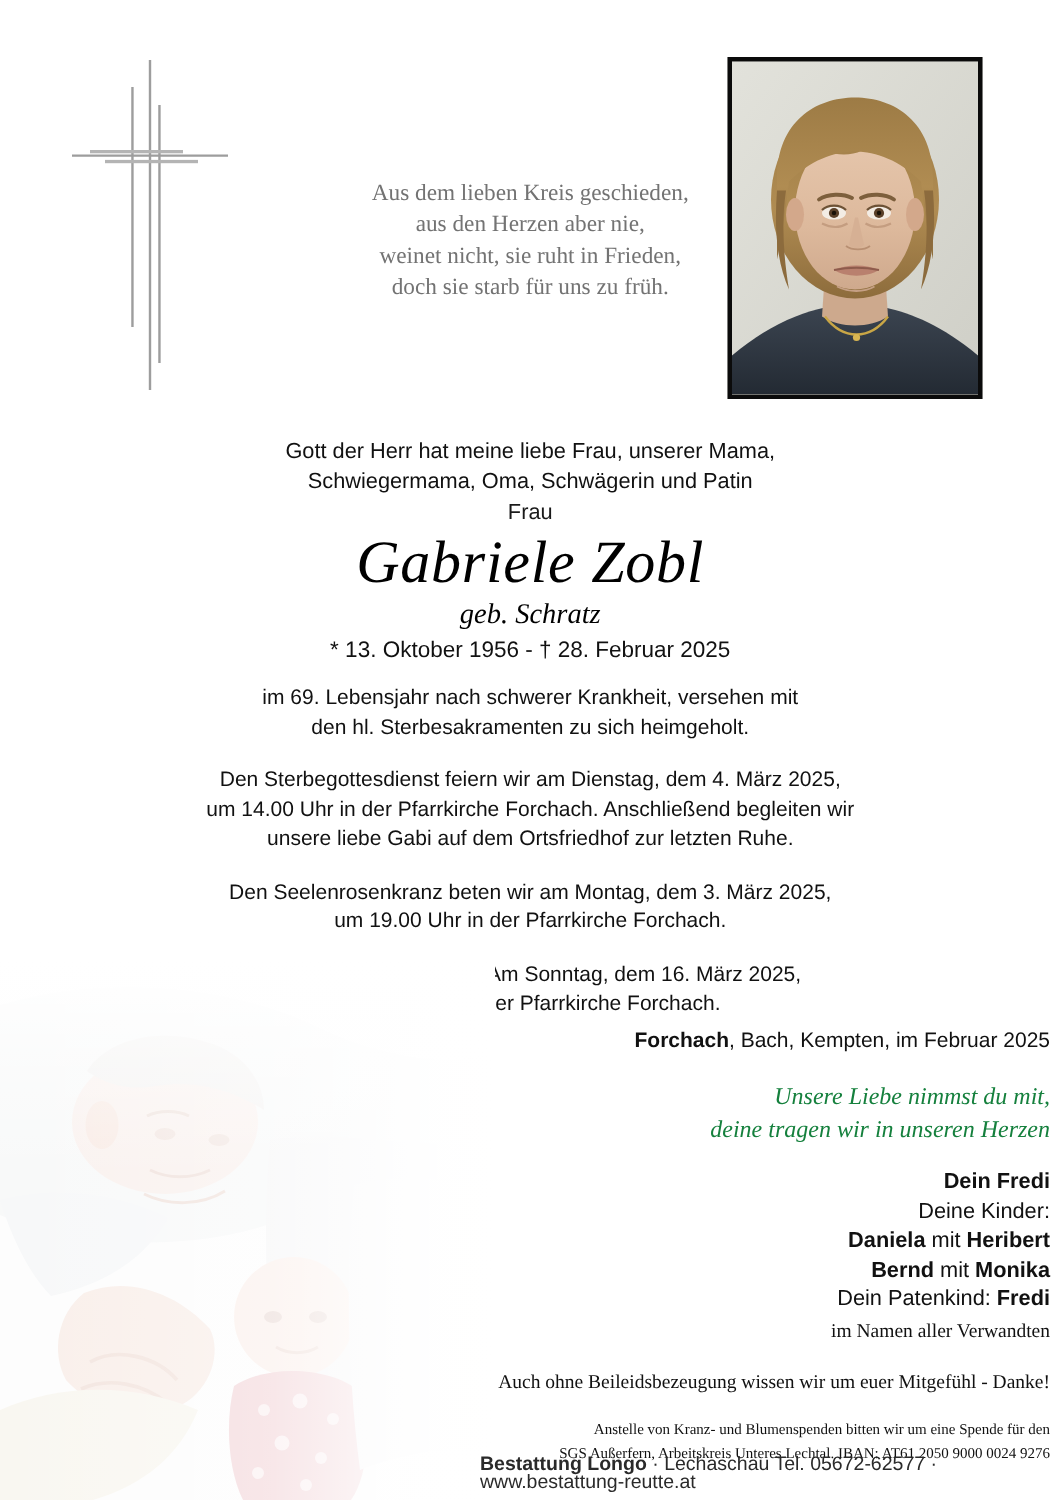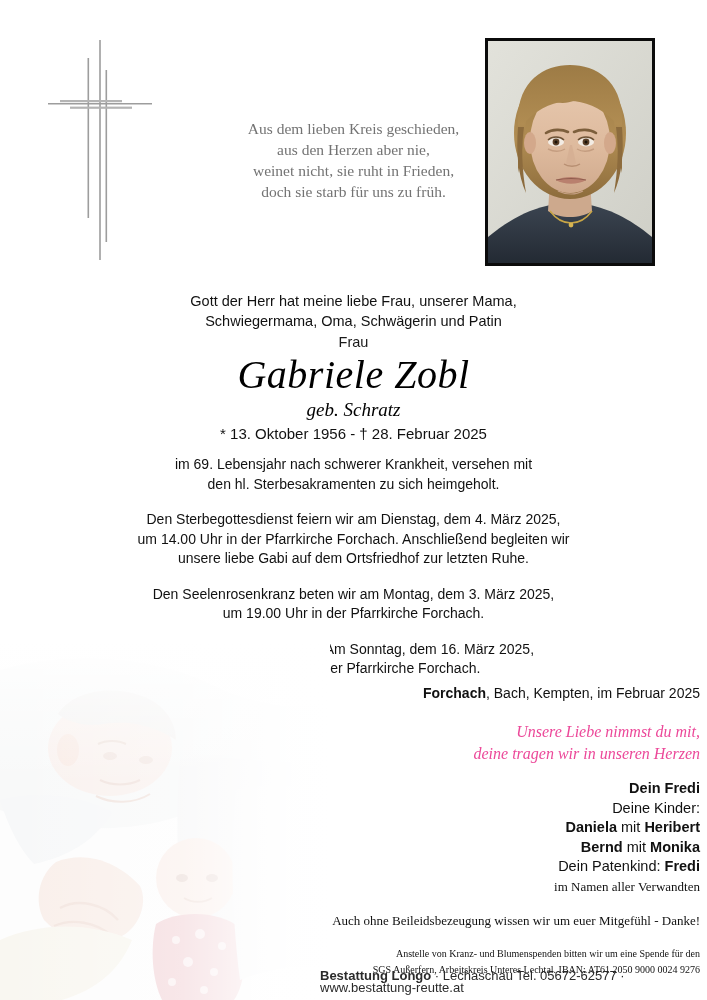--- a/index.html
+++ b/index.html
@@ -129,21 +129,21 @@
     color: #111;
   }
   .place b { font-weight: bold; }
 
   .verse-bottom {
     margin-top: 18px;
     font-family: "Liberation Serif", serif;
     font-style: italic;
     font-size: 16px;
     line-height: 22px;
-    color: #ec4899;
+    color: #15803d;
   }
 
   .family {
     margin-top: 14px;
     font-size: 14.5px;
     line-height: 19.5px;
     color: #111;
   }
   .family .b { font-weight: bold; }
   .family .small {

